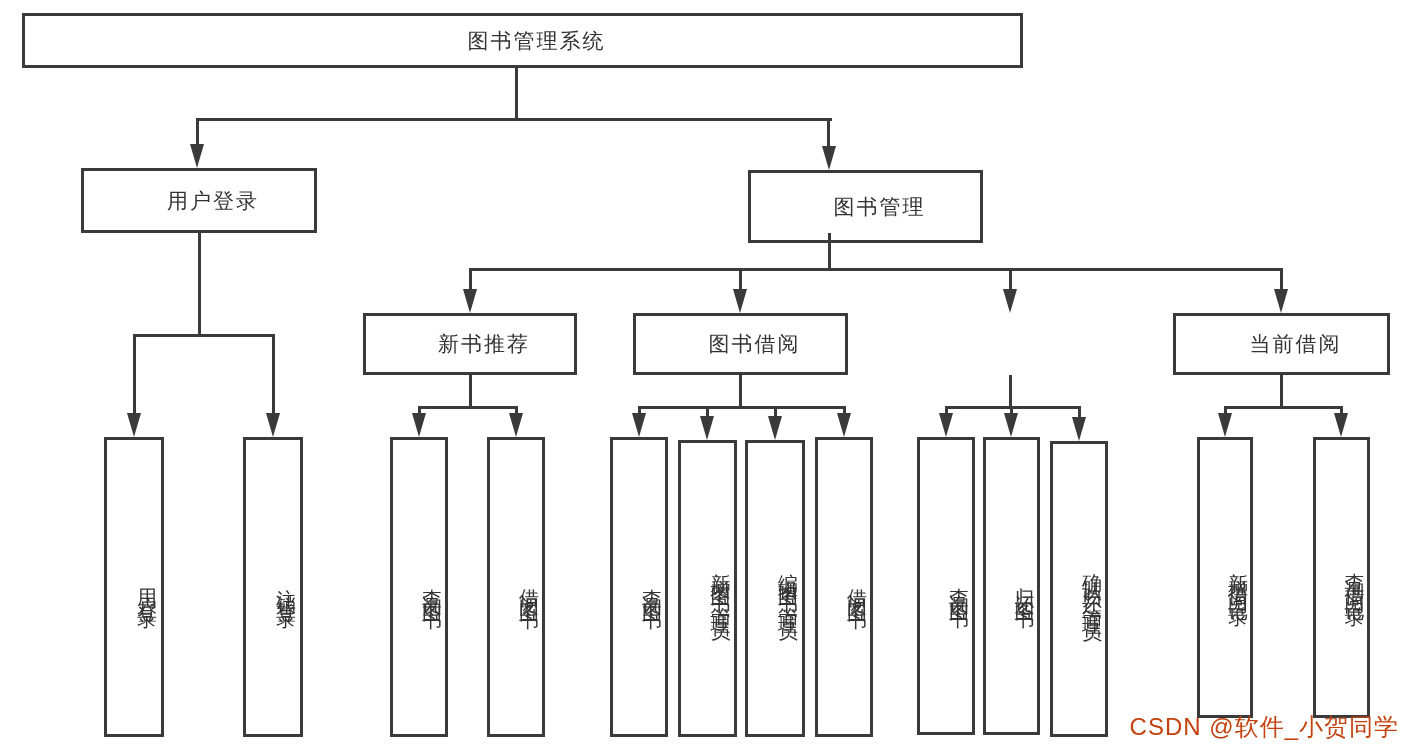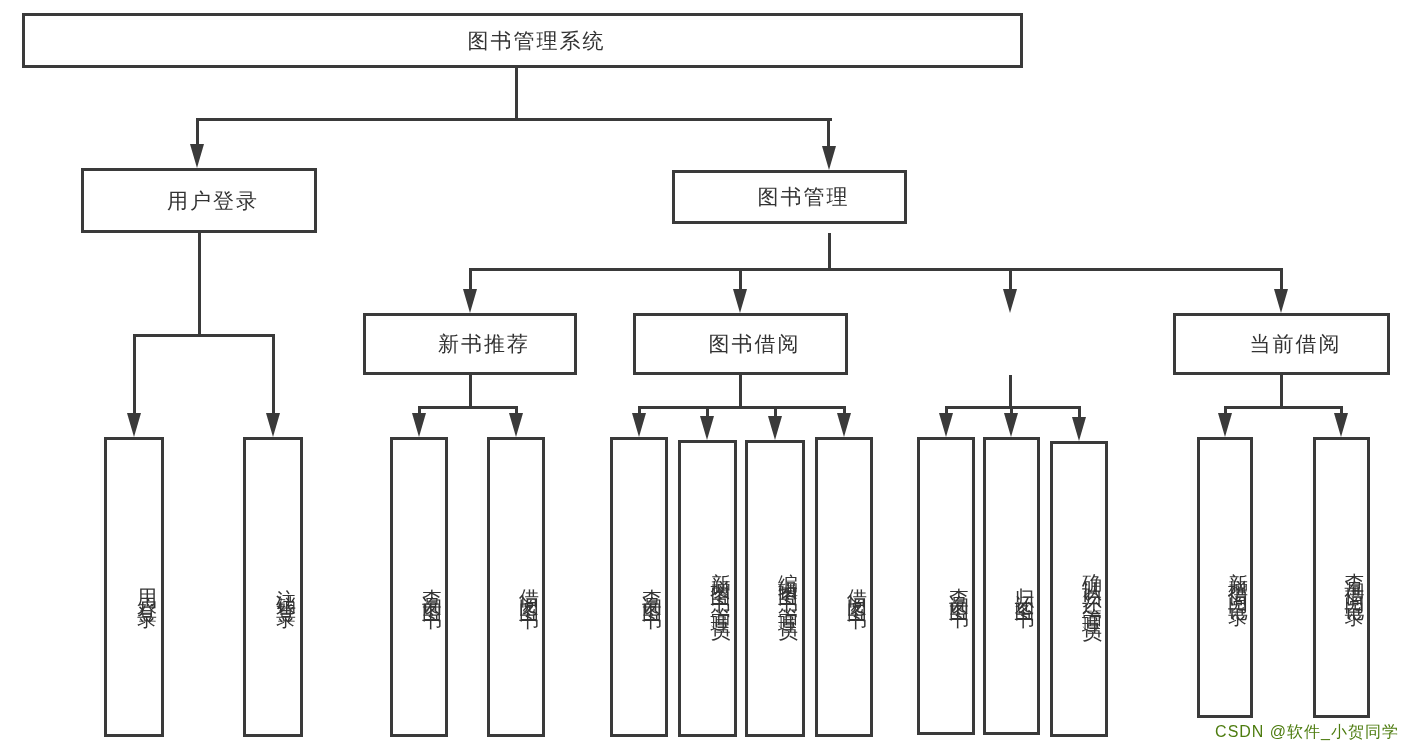--- a/index.html
+++ b/index.html
@@ -16,21 +16,21 @@
     writing-mode:vertical-rl;text-orientation:mixed;
     font-size:20px;letter-spacing:7px;color:#333333;white-space:nowrap;
   }
   .ln{position:absolute;background:#3a3a3a;}
   .arrow{
     position:absolute;width:0;height:0;
     border-left:7px solid transparent;border-right:7px solid transparent;
     border-top:24px solid #3a3a3a;
   }
   .watermark{
-    position:absolute;right:6px;bottom:4px;font-size:16px;color:#4d7c0f;
+    position:absolute;right:6px;bottom:4px;font-size:24px;color:#c2410c;
     letter-spacing:1px;white-space:nowrap;
   }
 </style>
 </head>
 <body>
 
 <div id="stage">
 
   <div class="box hbox" style="left:22px;top:13px;width:1001px;height:55px">
     <span>图书管理系统</span>
@@ -39,21 +39,21 @@
   <div class="ln" style="left:515px;top:68px;width:3px;height:52px"></div>
   <div class="ln" style="left:196px;top:118px;width:636px;height:3px"></div>
   <div class="ln" style="left:196px;top:118px;width:3px;height:28px"></div>
   <div class="arrow" style="left:190px;top:144px"></div>
   <div class="ln" style="left:827px;top:118px;width:3px;height:30px"></div>
   <div class="arrow" style="left:822px;top:146px"></div>
 
   <div class="box hbox" style="left:81px;top:168px;width:236px;height:65px">
     <span>用户登录</span>
   </div>
-  <div class="box hbox" style="left:672px;top:170px;width:235px;height:54px">
+  <div class="box hbox" style="left:748px;top:170px;width:235px;height:73px">
     <span>图书管理</span>
   </div>
 
   <div class="ln" style="left:198px;top:233px;width:3px;height:103px"></div>
   <div class="ln" style="left:133px;top:334px;width:142px;height:3px"></div>
   <div class="ln" style="left:133px;top:334px;width:3px;height:81px"></div>
   <div class="arrow" style="left:127px;top:413px"></div>
   <div class="ln" style="left:272px;top:334px;width:3px;height:81px"></div>
   <div class="arrow" style="left:266px;top:413px"></div>
 

